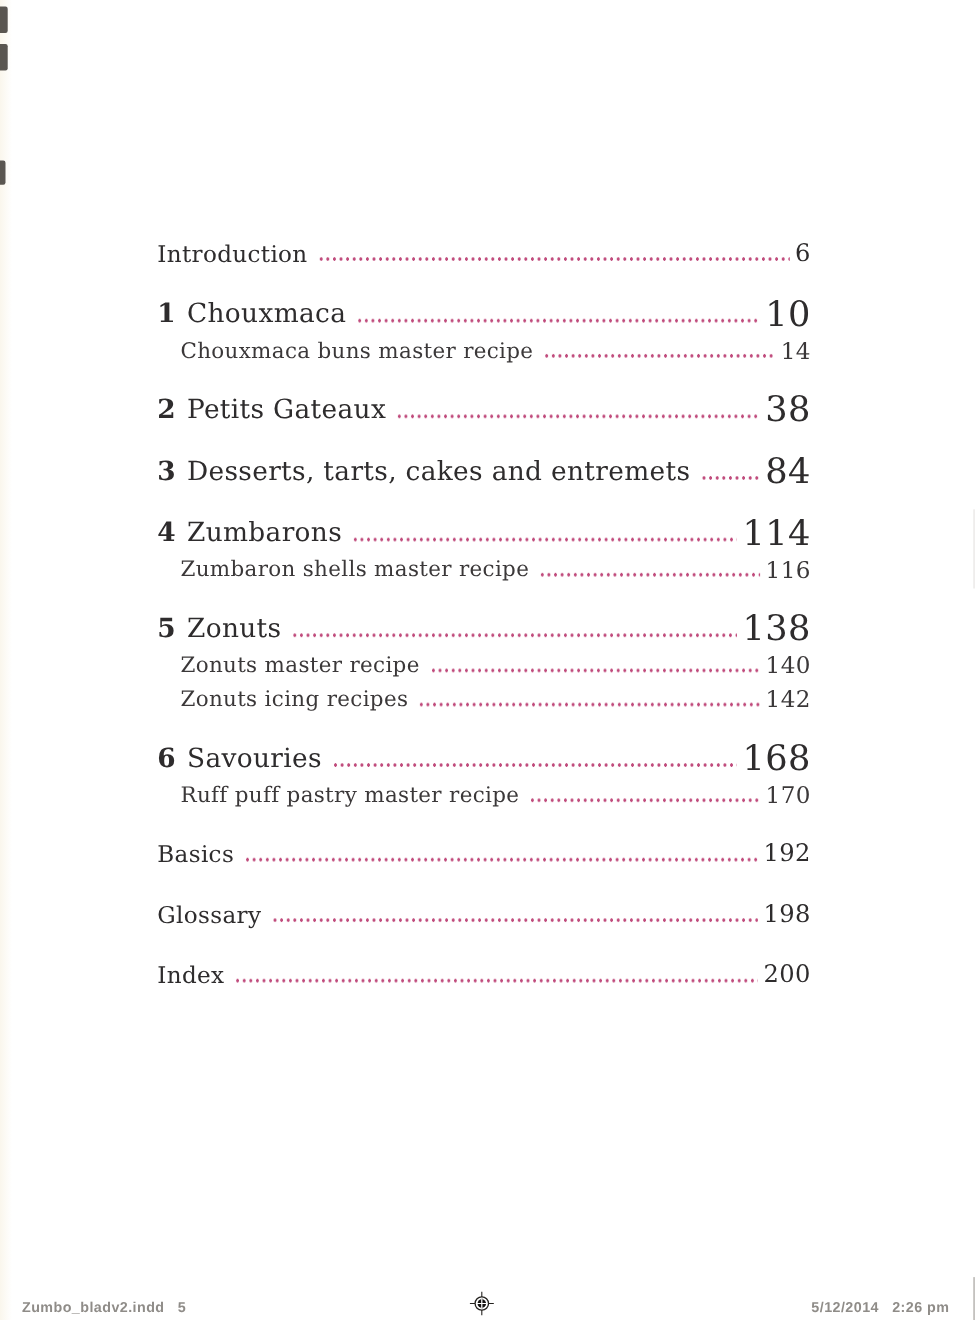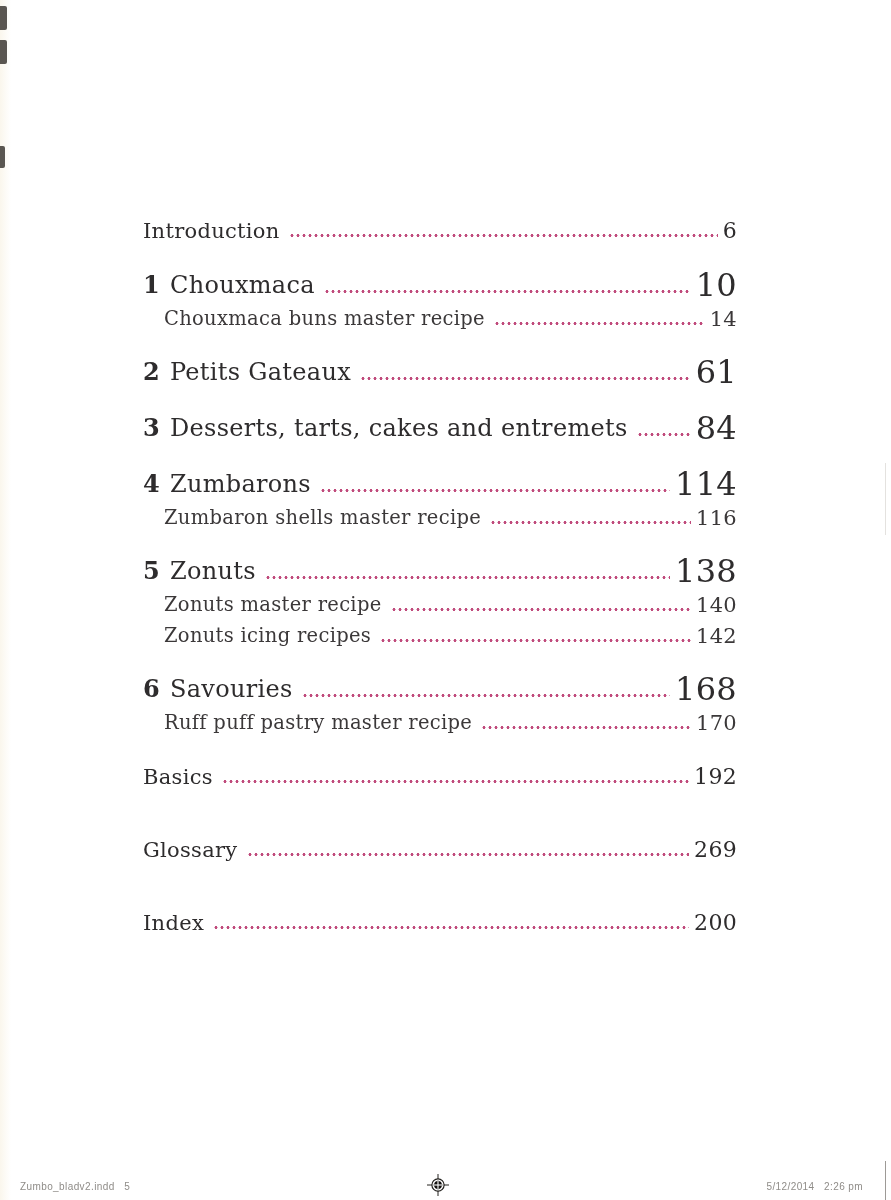--- a/index.html
+++ b/index.html
@@ -23,21 +23,21 @@
   .edge-mark.m3{top:146px;width:5px;height:22px;}
 
   .right-faint-line{position:absolute;right:5px;top:463px;width:1px;height:72px;background:#e4e2df;}
   .right-bottom-line{position:absolute;right:5px;top:1161px;width:1px;height:39px;background:#9d9a96;}
 
   
   .toc{position:absolute;left:143px;top:218px;width:594px;color:#2e2c2d;}
   .row{display:flex;align-items:flex-end;letter-spacing:.3px;}
   .row:first-child{margin-top:0 !important;}
 
-  .row-top{font-size:21px;line-height:26px;margin-top:47px;}
+  .row-top{font-size:21px;line-height:26px;margin-top:29px;}
   .row-chapter{font-size:24px;line-height:30px;margin-top:26px;}
   .row-sub{font-size:19.5px;line-height:24px;margin-top:7px;padding-left:21px;color:#3b3839;}
   .row-sub + .row-sub{margin-top:7px;}
   .row-top + .row-chapter, .row-sub + .row-chapter{margin-top:26px;}
   .row-sub + .row-top{margin-top:29px;}
 
   .num{font-weight:600;margin-right:10px;}
   .label{white-space:nowrap;}
   .leader{
     flex:1;height:7px;align-self:flex-end;
@@ -47,21 +47,21 @@
   }
   .row-sub .leader{margin-bottom:4px;}
   .page{white-space:nowrap;}
   .row-chapter .page{font-size:32px;}
   .row-top .page{font-size:22px;}
   .row-sub .page{font-size:21px;}
 
   
   .footer-text{
     position:absolute;font-family:"Liberation Sans","DejaVu Sans",sans-serif;
-    font-size:10px;color:#8f8c88;letter-spacing:.4px;white-space:pre;
+    font-size:13px;color:#8f8c88;letter-spacing:.4px;white-space:pre;font-weight:bold;
   }
   .footer-left{left:20px;top:1181px;}
   .footer-right{top:1181px;right:28px;text-align:center;}
   .reg-mark{position:absolute;left:427px;top:1174px;width:22px;height:22px;}
 </style>
 </head>
 <body>
 
 <div class="edge-tint"></div>
 <div class="edge-mark m1"></div>
@@ -89,21 +89,21 @@
 
     <span class="label">Chouxmaca buns master recipe</span>
     <span class="leader"></span>
     <span class="page">14</span>
   </div>
 
   <div class="row row-chapter">
     <span class="num">2</span>
     <span class="label">Petits Gateaux</span>
     <span class="leader"></span>
-    <span class="page">61</span>
+    <span class="page">38</span>
   </div>
 
   <div class="row row-chapter">
     <span class="num">3</span>
     <span class="label">Desserts, tarts, cakes and entremets</span>
     <span class="leader"></span>
     <span class="page">84</span>
   </div>
 
   <div class="row row-chapter">
@@ -160,21 +160,21 @@
 
     <span class="label">Basics</span>
     <span class="leader"></span>
     <span class="page">192</span>
   </div>
 
   <div class="row row-top">
 
     <span class="label">Glossary</span>
     <span class="leader"></span>
-    <span class="page">269</span>
+    <span class="page">198</span>
   </div>
 
   <div class="row row-top">
 
     <span class="label">Index</span>
     <span class="leader"></span>
     <span class="page">200</span>
   </div>
 </div>
 

